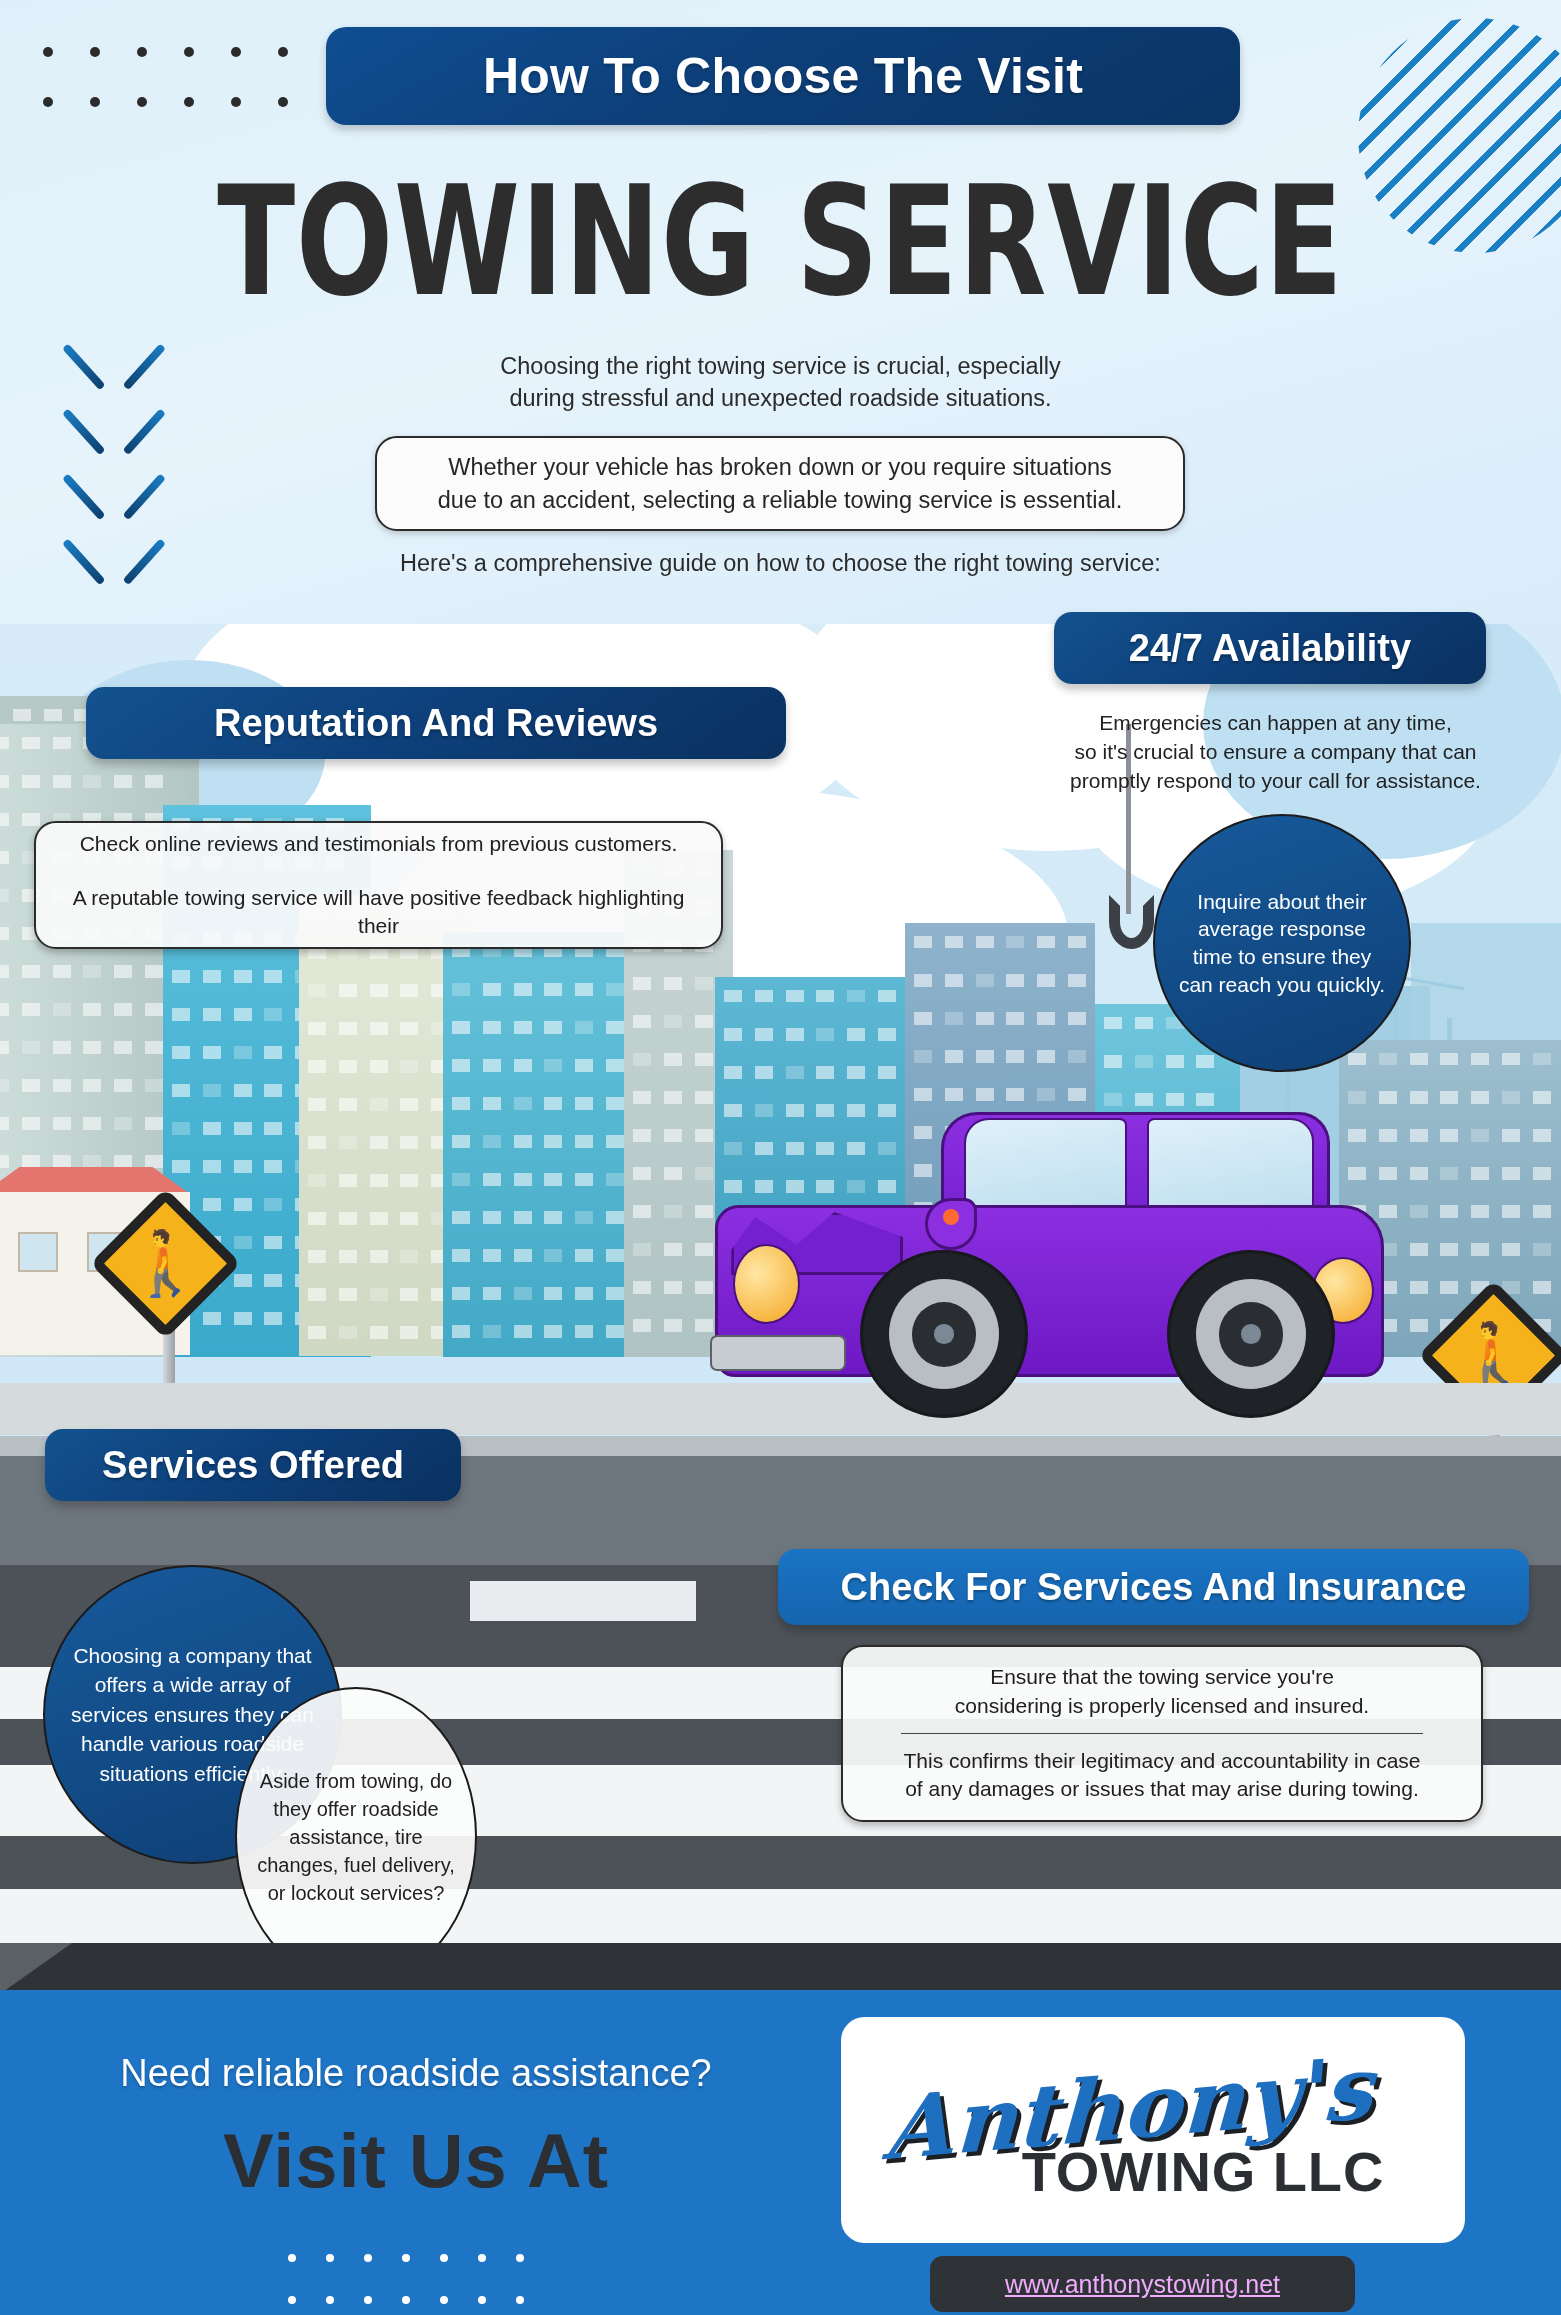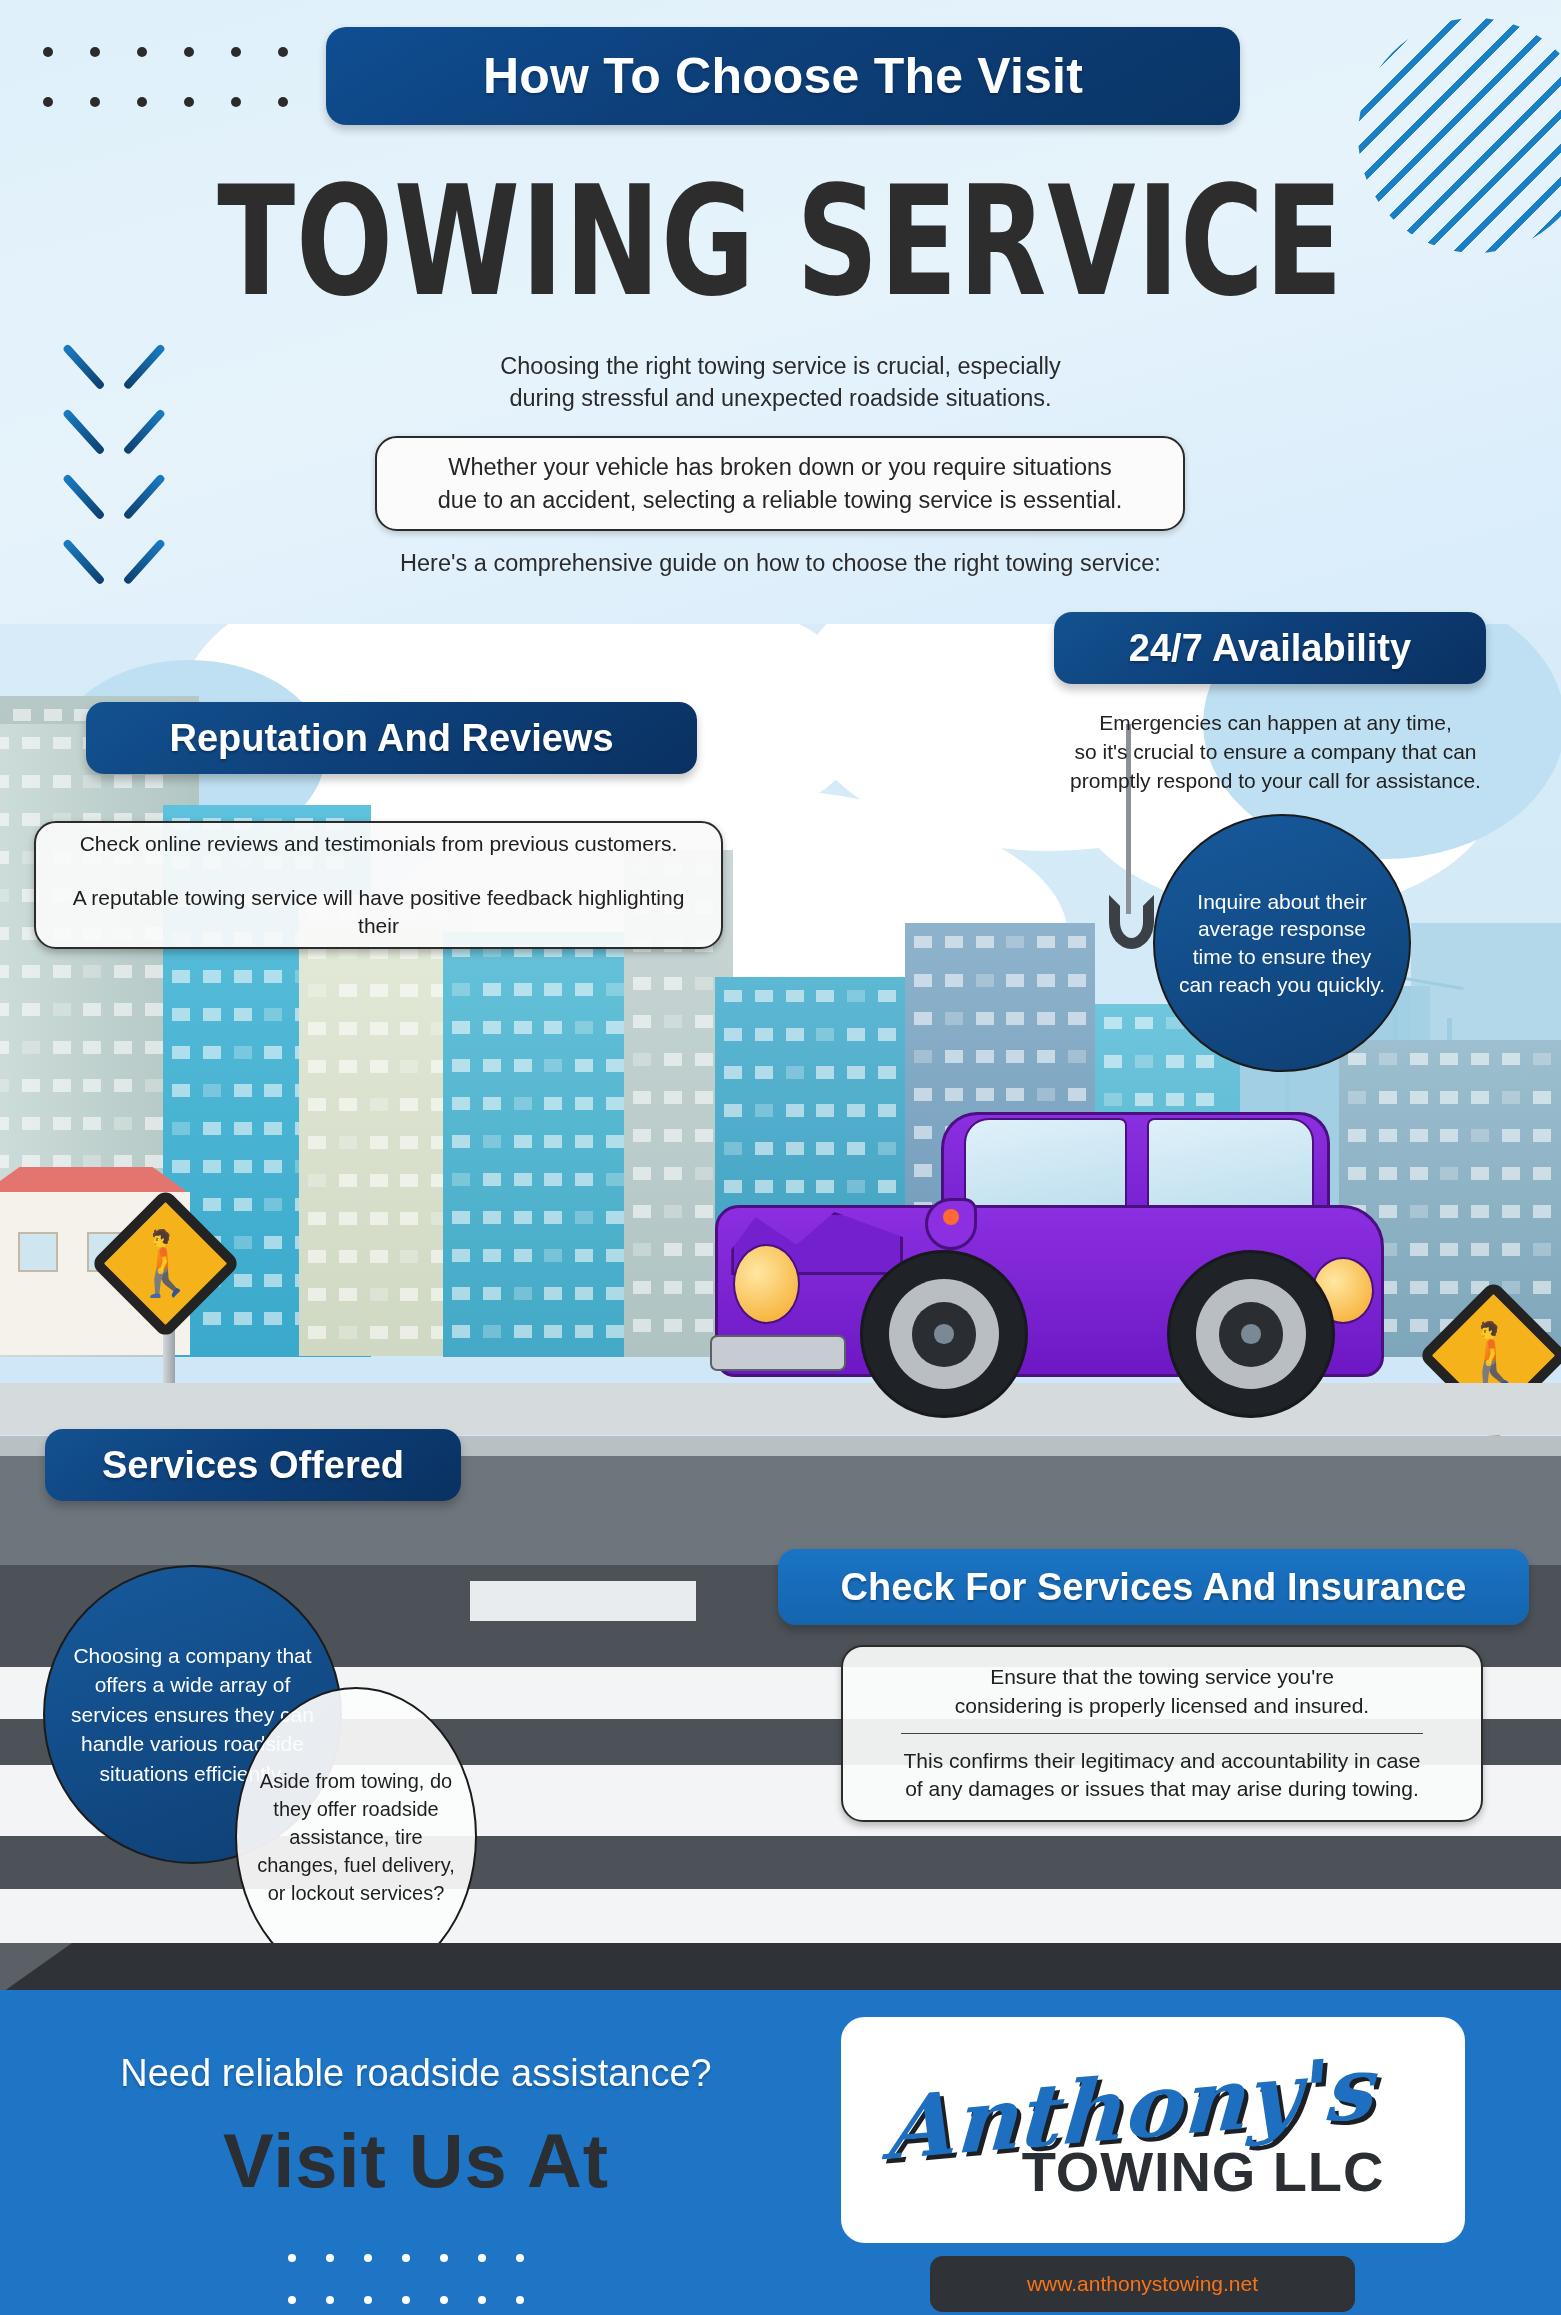--- a/index.html
+++ b/index.html
@@ -201,21 +201,21 @@
   }
   .logo-sub {
     font-size: 56px; font-weight: bold; color:#2b2f33; letter-spacing:0.9px;
     margin-left: 100px;
   }
   .url-chip {
     position:absolute; left:930px; top:2256px; width:425px; height:56px;
     background:#2f3337; border-radius:12.7px;
     display:flex; align-items:center; justify-content:center;
   }
-  .url-chip span { color:#f97316; font-size:21px; }
+  .url-chip span { color:#f0abfc; font-size:25px;text-decoration:underline; }
 </style>
 </head>
 <body>
 
 <div class="page">
 
   <div class="sky"></div>
 
   <div class="dot-grid" id="dots-top">
       <div class="d"></div>
@@ -1031,21 +1031,21 @@
           <div class="hb"></div>
         </div>
       <div class="car-wheel" style="left:452px; bottom:-7.2px; width:168px; height:168px;">
           <div class="arc"></div>
           <div class="in"></div>
           <div class="hb"></div>
         </div>
     </div>
   </div>
 
-  <div class="pill dark" style="left:86px; top:702px; width:611px; height:72px;">
+  <div class="pill dark" style="left:86px; top:687px; width:700px; height:72px;">
     <span style="font-size:38px;">Reputation And Reviews</span>
   </div>
   <div class="card" style="left:34px; top:821px; width:689px; height:128px;">
     <p style="font-size:21px;">Check online reviews and testimonials from previous customers.</p>
     <div class="rule"></div>
     <p style="font-size:21px;">
       <span>A reputable towing service will have positive feedback highlighting their</span><br>
     </p>
   </div>
 

